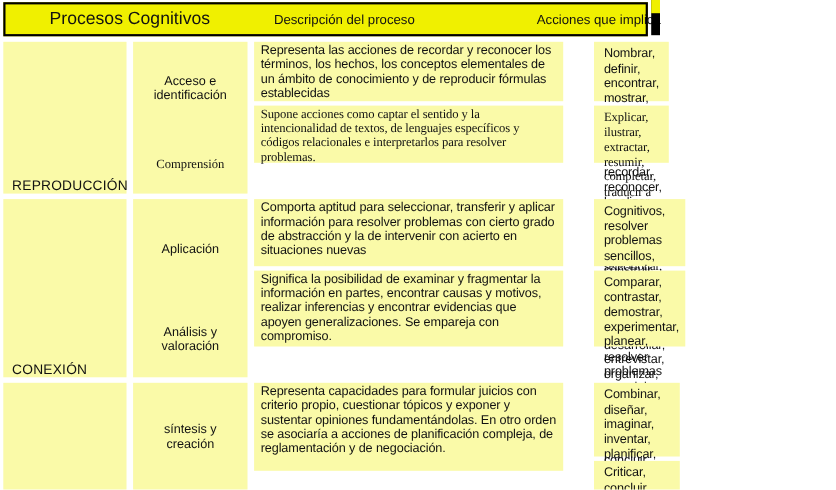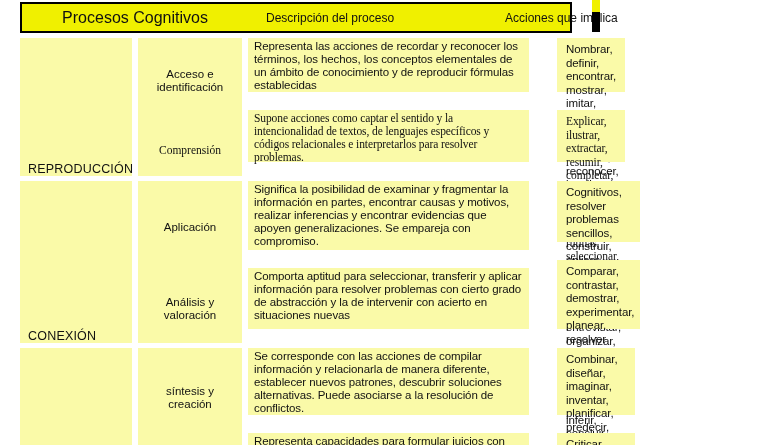--- a/index.html
+++ b/index.html
@@ -10,21 +10,21 @@
     --gap-bg:#FFFFFF;
   }
   *{ box-sizing:border-box; }
   html,body{ margin:0; padding:0; }
   body{
     width:760px; height:445px; overflow:hidden;
     background:var(--gap-bg);
     font-family:"Liberation Sans", sans-serif;
     color:var(--text);
   }
-  .page{ position:relative; width:600px; height:445px; padding:2px 20px; }
+  .page{ position:relative; width:600px; height:445px; padding:2px 3px; }
 
   
   .header-bar{
     position:relative;
     height:31px; margin-right:8px;
     background:var(--header-bg);
     border:2px solid var(--border);
   }
   .header-bar .hcell{
     position:absolute; top:50%; transform:translateY(-50%);
@@ -60,21 +60,21 @@
   }
 
   .c-sub{ display:flex; flex-direction:column; }
   .sub-slot{
     display:flex; align-items:center; justify-content:center;
     text-align:center; font-size:11.5px; line-height:13px;
     padding:0 6px;
     margin-top:16px;
   }
 
-  .col-stack{ display:flex; flex-direction:column; gap:18px; }
+  .col-stack{ display:flex; flex-direction:column; gap:4px; }
   .c-desc{
     font-size:11.5px; line-height:12.9px; letter-spacing:-0.1px;
     padding:2px 6px;
   }
   .c-act{
     font-size:11.5px; line-height:13.5px; letter-spacing:-0.1px;
     padding:5px 6px 2px 9px;
     margin-left:22px;
   }
 
@@ -115,39 +115,38 @@
 
   <section class="group g2">
     <div class="cell c-process">
       <span>CONEXIÓN</span>
     </div>
     <div class="cell c-sub">
       <div class="sub-slot r1">Aplicación</div>
       <div class="sub-slot r2">Análisis y valoración</div>
     </div>
     <div class="col-stack">
+      <div class="cell c-desc r1">Comporta aptitud para seleccionar, transferir y aplicar información para resolver problemas con cierto grado de abstracción y la de intervenir con acierto en situaciones nuevas</div>
       <div class="cell c-desc r2">Significa la posibilidad de examinar y fragmentar la información en partes, encontrar causas y motivos, realizar inferencias y encontrar evidencias que apoyen generalizaciones. Se empareja con compromiso.</div>
-      <div class="cell c-desc r1">Comporta aptitud para seleccionar, transferir y aplicar información para resolver problemas con cierto grado de abstracción y la de intervenir con acierto en situaciones nuevas</div>
     </div>
     <div class="col-stack">
       <div class="cell c-act r1">Cognitivos, resolver problemas sencillos, construir, aplicar, escoger, realizar, resolver, desarrollar, entrevistar, organizar, enlazar.</div>
       <div class="cell c-act r2">Comparar, contrastar, demostrar, experimentar, planear, resolver problemas complejos, Analizar, simplificar, relacionar, inferir, concluir.</div>
     </div>
   </section>
 
   <section class="group g3">
     <div class="cell c-process">
       <span>REFLEXIÓN</span>
     </div>
     <div class="cell c-sub">
       <div class="sub-slot r1">síntesis y creación</div>
       <div class="sub-slot r2">Juicio y regulación</div>
     </div>
     <div class="col-stack">
-      <div class="cell c-desc r1">Se corresponde con las acciones de compilar información y relacionarla de manera diferente, establecer nuevos patrones, descubrir soluciones alternativas. Puede asociarse a la resolución de conflictos.</div>
       <div class="cell c-desc r2">Representa capacidades para formular juicios con criterio propio, cuestionar tópicos y exponer y sustentar opiniones fundamentándolas. En otro orden se asociaría a acciones de planificación compleja, de reglamentación y de negociación.</div>
     </div>
     <div class="col-stack">
       <div class="cell c-act r1">Combinar, diseñar, imaginar, inventar, planificar, predecir, proponer, adaptar, estimar.</div>
       <div class="cell c-act r2">Criticar, concluir, determinar, juzgar, recomendar, establecer criterios y/o límites.</div>
     </div>
   </section>
 
 </div>
 

